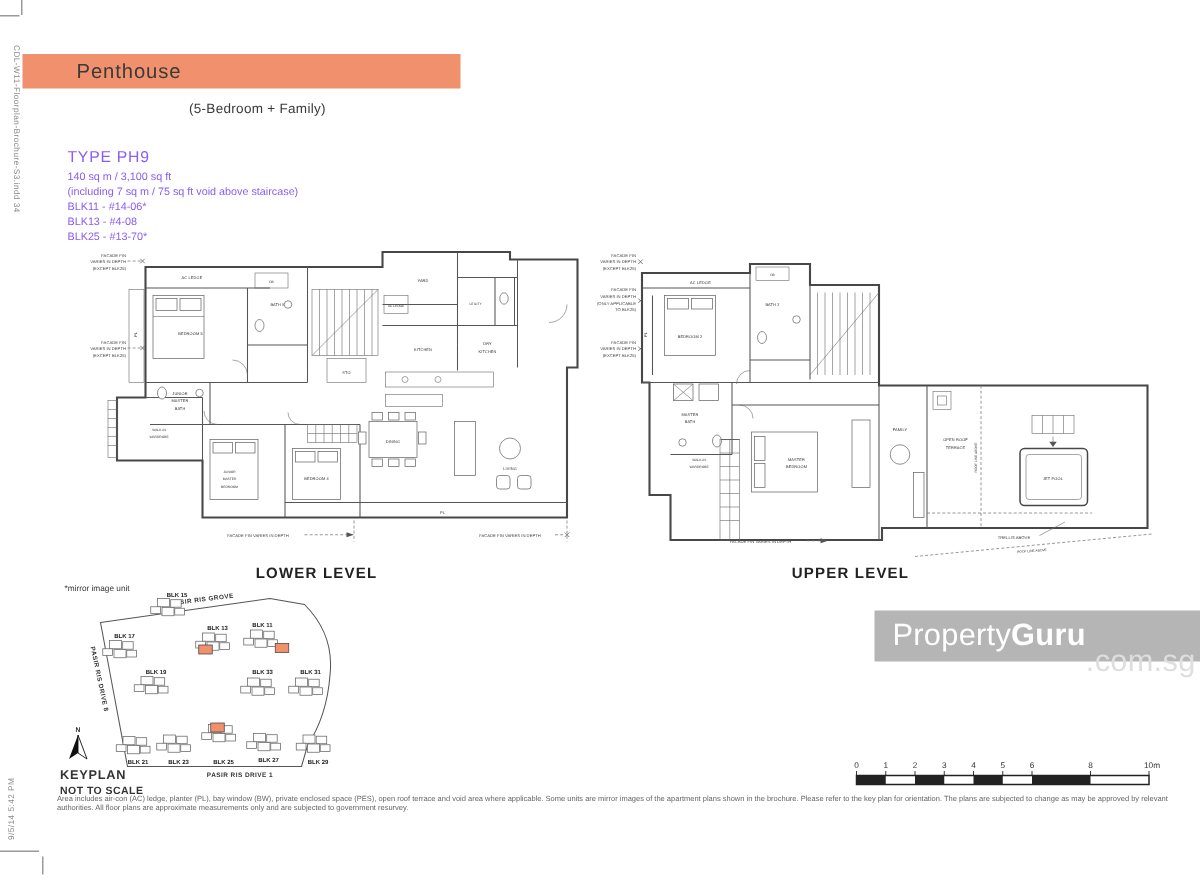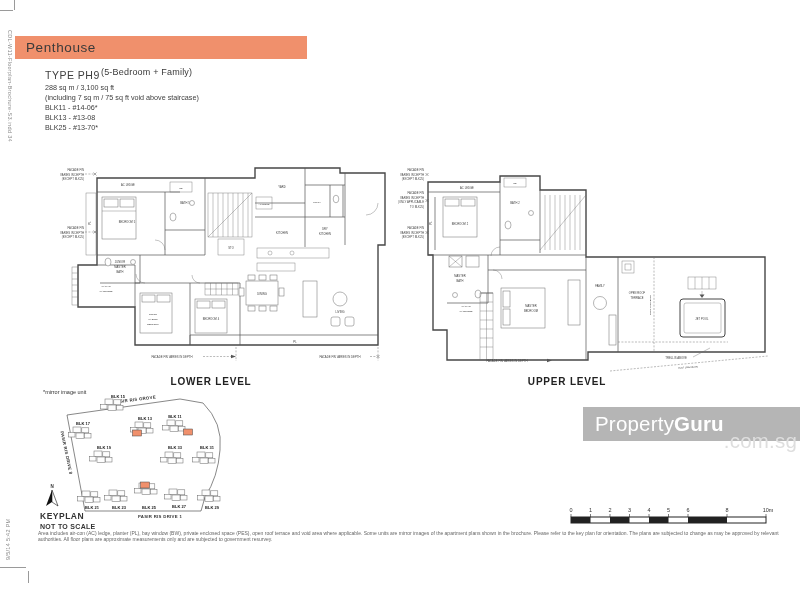--- a/index.html
+++ b/index.html
@@ -1,24 +1,24 @@
 <!DOCTYPE html>
 <html><head>
 <meta charset="utf-8">
 <style>
   html,body{margin:0;padding:0;background:#fff;}
   #page{position:relative;width:800px;height:592px;background:#fff;overflow:hidden;
         font-family:"Liberation Sans",sans-serif;color:#333;}
   .abs{position:absolute;}
   
-  #banner{left:15px;top:36px;width:292px;height:23px;display:flex;align-items:center;padding-left:11px;box-sizing:border-box;}
+  #banner{left:15px;top:36px;width:292px;height:23px;display:flex;align-items:center;padding-left:36px;box-sizing:border-box;}
   #banner .t1{font-size:13.5px;color:#3a3a3a;letter-spacing:.6px;}
   #banner .t2{font-size:9px;color:#3a3a3a;margin-left:5px;letter-spacing:.2px;margin-top:48px;}
   
-  #unitinfo{left:45px;top:70px;line-height:10px;color:#404040;}
+  #unitinfo{left:45px;top:100px;line-height:10px;color:#8b5cf6;}
   #unitinfo .big{font-size:10.5px;letter-spacing:.5px;margin-bottom:3px;}
   #unitinfo div{font-size:7.2px;}
   
   .vtext{font-size:5.5px;color:#8a8a8a;letter-spacing:.3px;white-space:nowrap;}
   #vfile{left:13px;top:30px;transform:rotate(90deg);transform-origin:0 0;}
   #vtime{left:5px;top:560px;transform:rotate(-90deg);transform-origin:0 0;}
   
   .crop{background:#9a9a9a;}
   
   #wm{left:583px;top:407px;width:217px;height:34px;background:#b5b5b5;display:flex;align-items:center;
@@ -57,24 +57,24 @@
   <div class="abs vtext" id="vfile">CDL-W11-Floorplan-Brochure-S3.indd   34</div>
   <div class="abs vtext" id="vtime">9/5/14   5:42 PM</div>
 
   <div class="abs" id="banner" style="background:#f0906c;">
     <span class="t1">Penthouse</span>
     <span class="t2">(5-Bedroom + Family)</span>
   </div>
 
   <div class="abs" id="unitinfo">
     <div class="big">TYPE PH9</div>
-    <div>288 sq m / 3,100 sq ft</div>
+    <div>140 sq m / 3,100 sq ft</div>
     <div>(including 7 sq m / 75 sq ft void above staircase)</div>
     <div>BLK11 - #14-06*</div>
-    <div>BLK13 - #13-08</div>
+    <div>BLK13 - #4-08</div>
     <div>BLK25 - #13-70*</div>
   </div>
 
   <svg class="abs" style="left:40px;top:155px" width="405" height="245" viewBox="0 0 405 245">
 
     <path class="wall" d="M 57,23 H 215 V 13 H 300 V 18 H 345 V 90 H 338 V 190 H 95 V 152 H 38 V 110 H 57 Z"></path>
 
     <path class="in" d="M57,37 H140 M125,37 V100 M125,75 H165 M165,23 V100 M57,100 H165 M100,100 V128 M60,128 H100 M57,110 H95 M95,110 V152 M95,128 H200 M150,128 V190 M200,128 V190 M215,48 H265 M265,13 V62 M265,30 H305 M290,30 V62 M303,30 V62 M265,62 V92 M215,62 H305 M305,18 V90 M150,180 H338 M150,180 V190"></path>
 
     <text class="rs" x="88" y="31">AC LEDGE</text>

